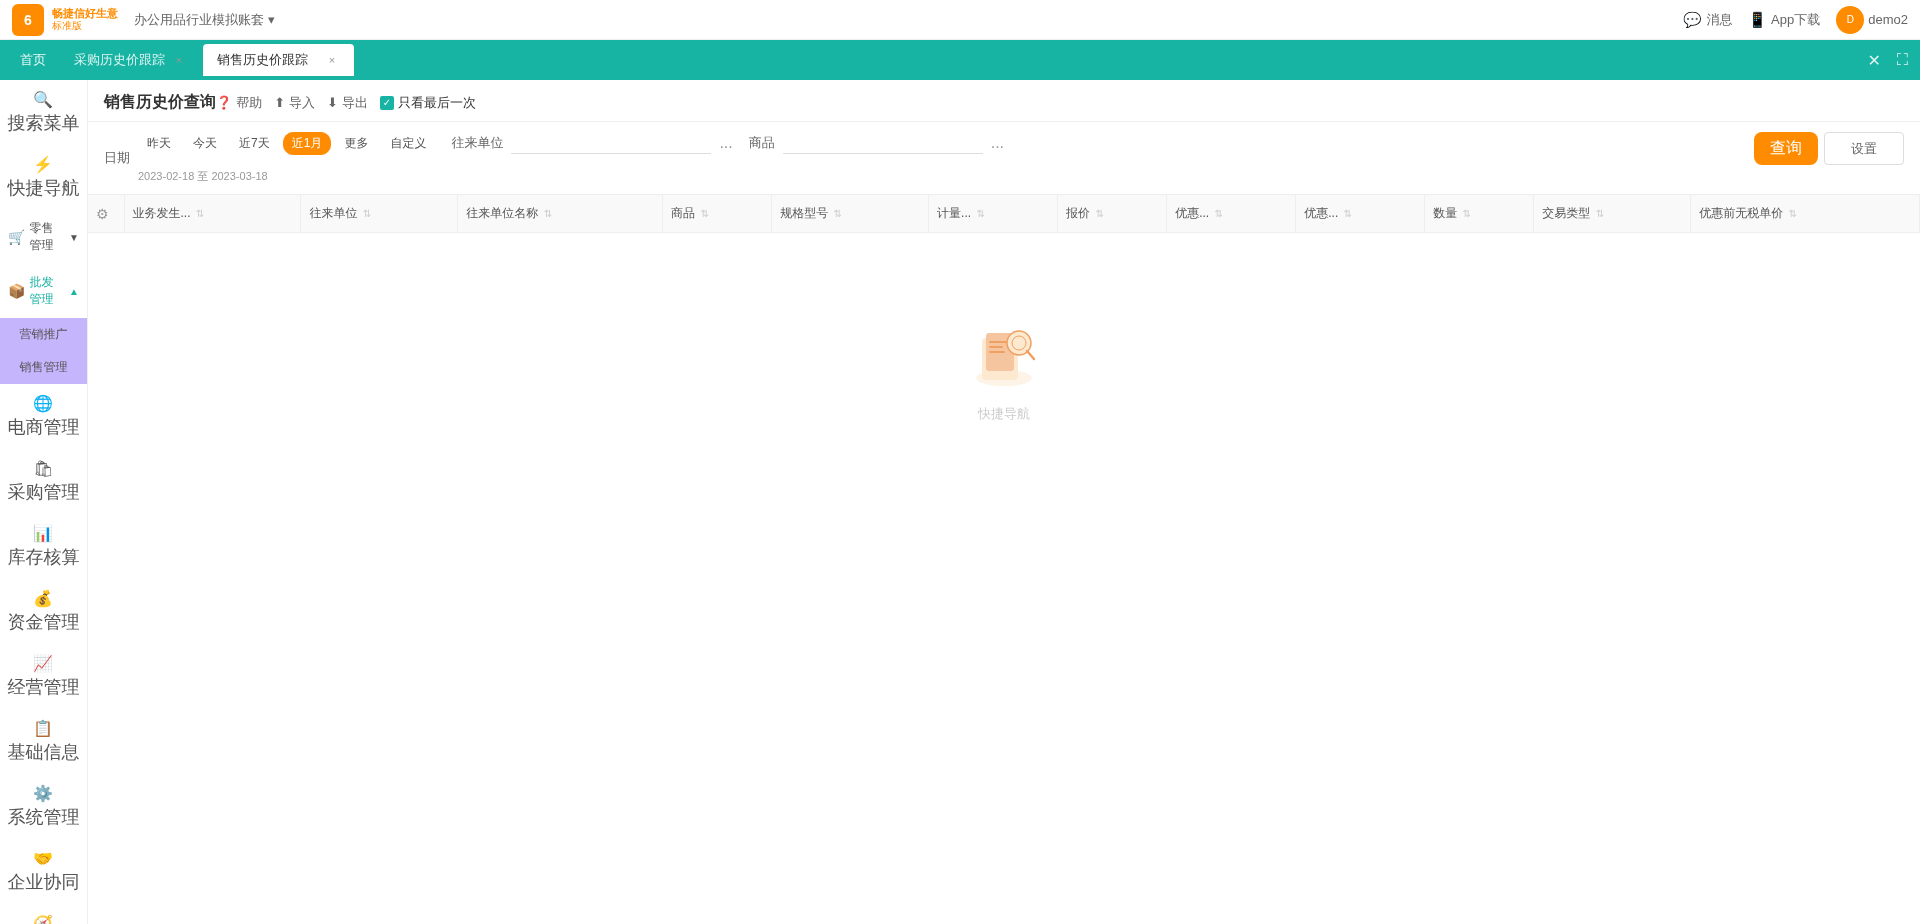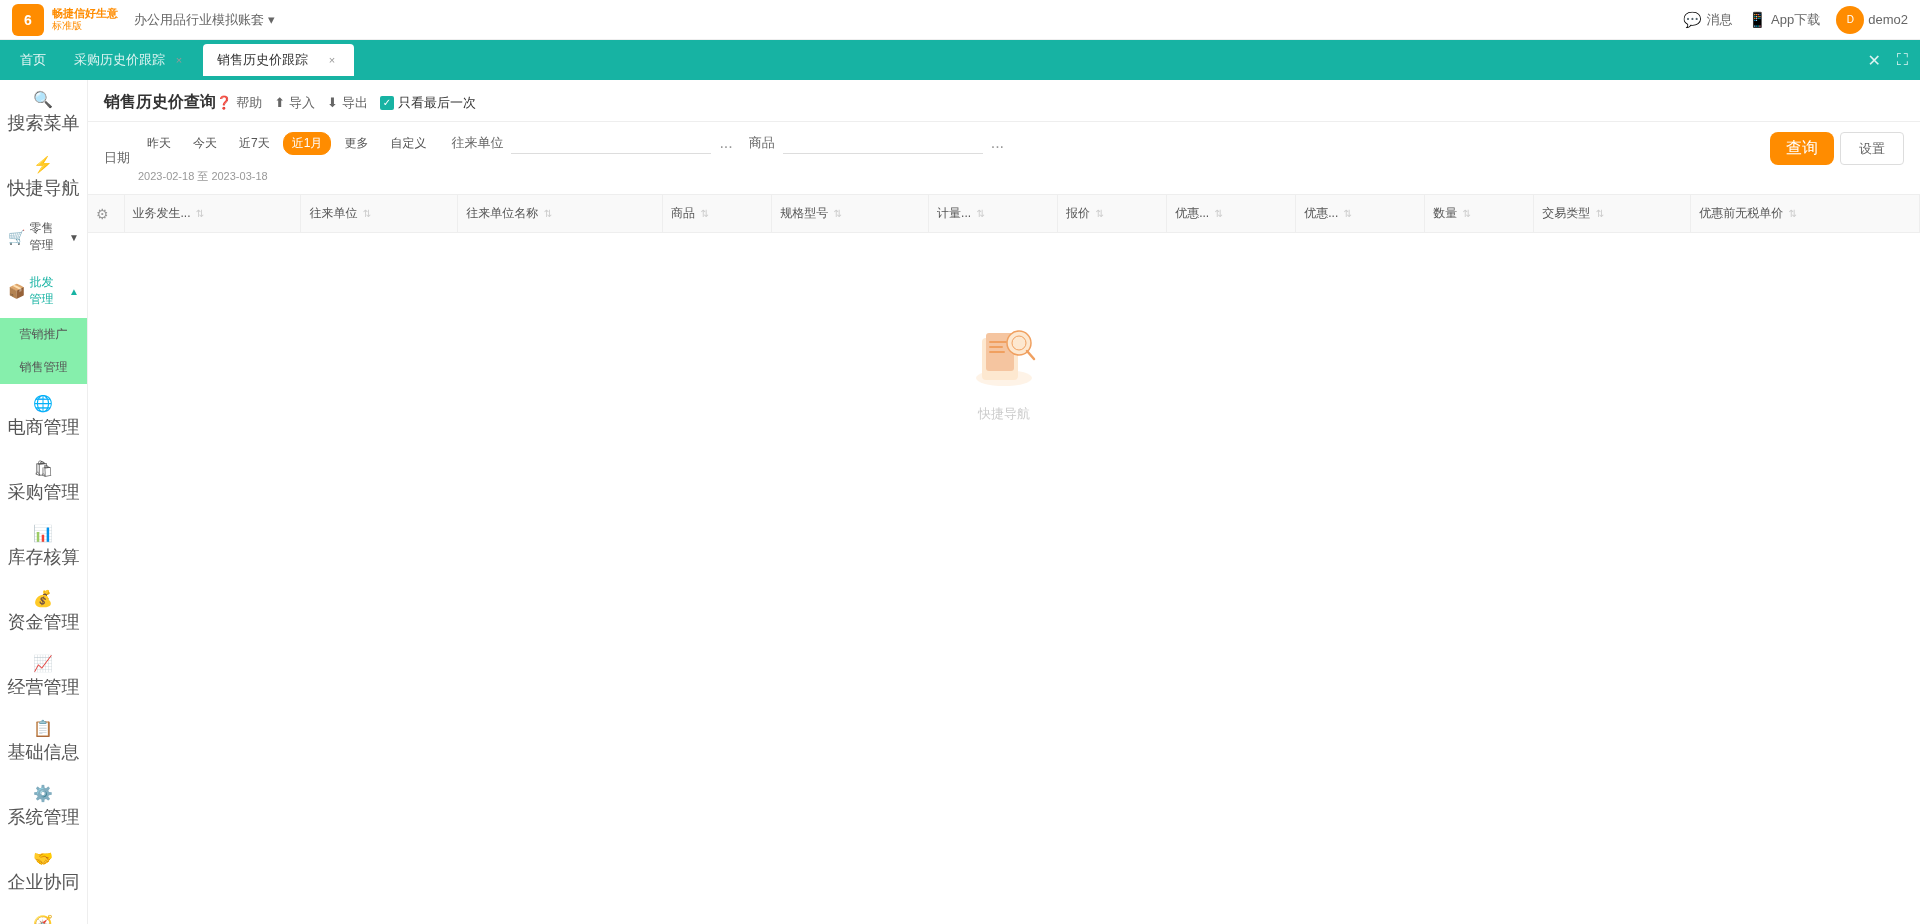--- a/index.html
+++ b/index.html
@@ -25,21 +25,21 @@
 
     
     .main-layout { display: flex; flex: 1; overflow: hidden; }
 
     
     .sidebar { width: 88px; background: #fff; border-right: 1px solid #eee; display: flex; flex-direction: column; overflow-y: auto; flex-shrink: 0; }
     .sidebar-item { padding: 10px 4px; text-align: center; cursor: pointer; color: #555; font-size: 12px; border-bottom: none; }
     .sidebar-item-label { font-size: 18px; margin-top: 2px; }
     .sidebar-section { display: flex; align-items: center; justify-content: center; gap: 4px; padding: 10px 8px; cursor: pointer; color: #555; font-size: 12px; }
     .sidebar-section.expanded { color: #17b3a3; }
-    .sidebar-subsection { padding: 8px 4px; text-align: center; cursor: pointer; color: #555; font-size: 12px; background: #86efac; }
+    .sidebar-subsection { padding: 8px 4px; text-align: center; cursor: pointer; color: #555; font-size: 12px; background: #c4b5fd; }
 
     
     .content { flex: 1; overflow: auto; background: #f5f5f5; display: flex; flex-direction: column; }
 
     
     .page-header { background: #fff; padding: 12px 16px 8px; border-bottom: 1px solid #eee; display: flex; align-items: center; justify-content: flex-start; }
     .page-title { font-size: 16px; font-weight: bold; color: #333; }
     .page-header-actions { display: flex; align-items: center; gap: 12px; }
     .header-action-btn { display: flex; align-items: center; gap: 4px; color: #666; font-size: 13px; cursor: pointer; }
     .checkbox-label { display: flex; align-items: center; gap: 4px; font-size: 13px; color: #333; cursor: pointer; }
@@ -50,21 +50,21 @@
     .filter-group { display: flex; align-items: center; gap: 8px; }
     .filter-label { color: #666; font-size: 13px; flex-shrink: 0; }
     .date-buttons { display: flex; gap: 4px; align-items: center; flex-wrap: wrap; justify-content: flex-end; }
     .date-btn { padding: 2px 8px; border-radius: 3px; font-size: 12px; cursor: pointer; color: #555; border: 1px solid transparent; }
     .date-btn.active { background: #ff8c00; color: #fff; border-color: #ff8c00; border-radius: 10px; }
     .date-range { color: #999; font-size: 11px; margin-top: 12px; }
     .filter-input { border: none; border-bottom: 1px solid #ddd; padding: 3px 6px; font-size: 13px; color: #333; outline: none; width: 200px; }
     .filter-dots { color: #999; cursor: pointer; font-size: 16px; }
     .filter-actions { display: flex; gap: 6px; margin-left: auto; }
     .btn-primary { background: #ff8c00; color: #fff; border: none; padding: 6px 16px; border-radius: 8px; font-size: 16px; cursor: pointer; }
-    .btn-secondary { background: #fff; color: #666; border: 1px solid #ddd; padding: 5px 18px; border-radius: 4px; font-size: 13px; cursor: pointer; }
+    .btn-secondary { background: #fff; color: #666; border: 1px solid #ddd; padding: 5px 26px; border-radius: 4px; font-size: 13px; cursor: pointer; }
 
     
     .table-container { background: #fff; margin: 0; flex: 1; overflow: auto; }
     .data-table { width: 100%; border-collapse: collapse; font-size: 12px; }
     .data-table thead tr { background: #f9f9f9; border-bottom: 1px solid #eee; }
     .data-table th { padding: 10px 8px; text-align: left; color: #555; font-weight: normal; border-right: 1px solid #eee; white-space: nowrap; user-select: none; cursor: pointer; }
     .data-table th .sort-icon { color: #ccc; margin-left: 2px; font-size: 10px; }
     .settings-th { width: 36px; text-align: center; }
     .settings-icon { color: #999; cursor: pointer; font-size: 14px; }
 

